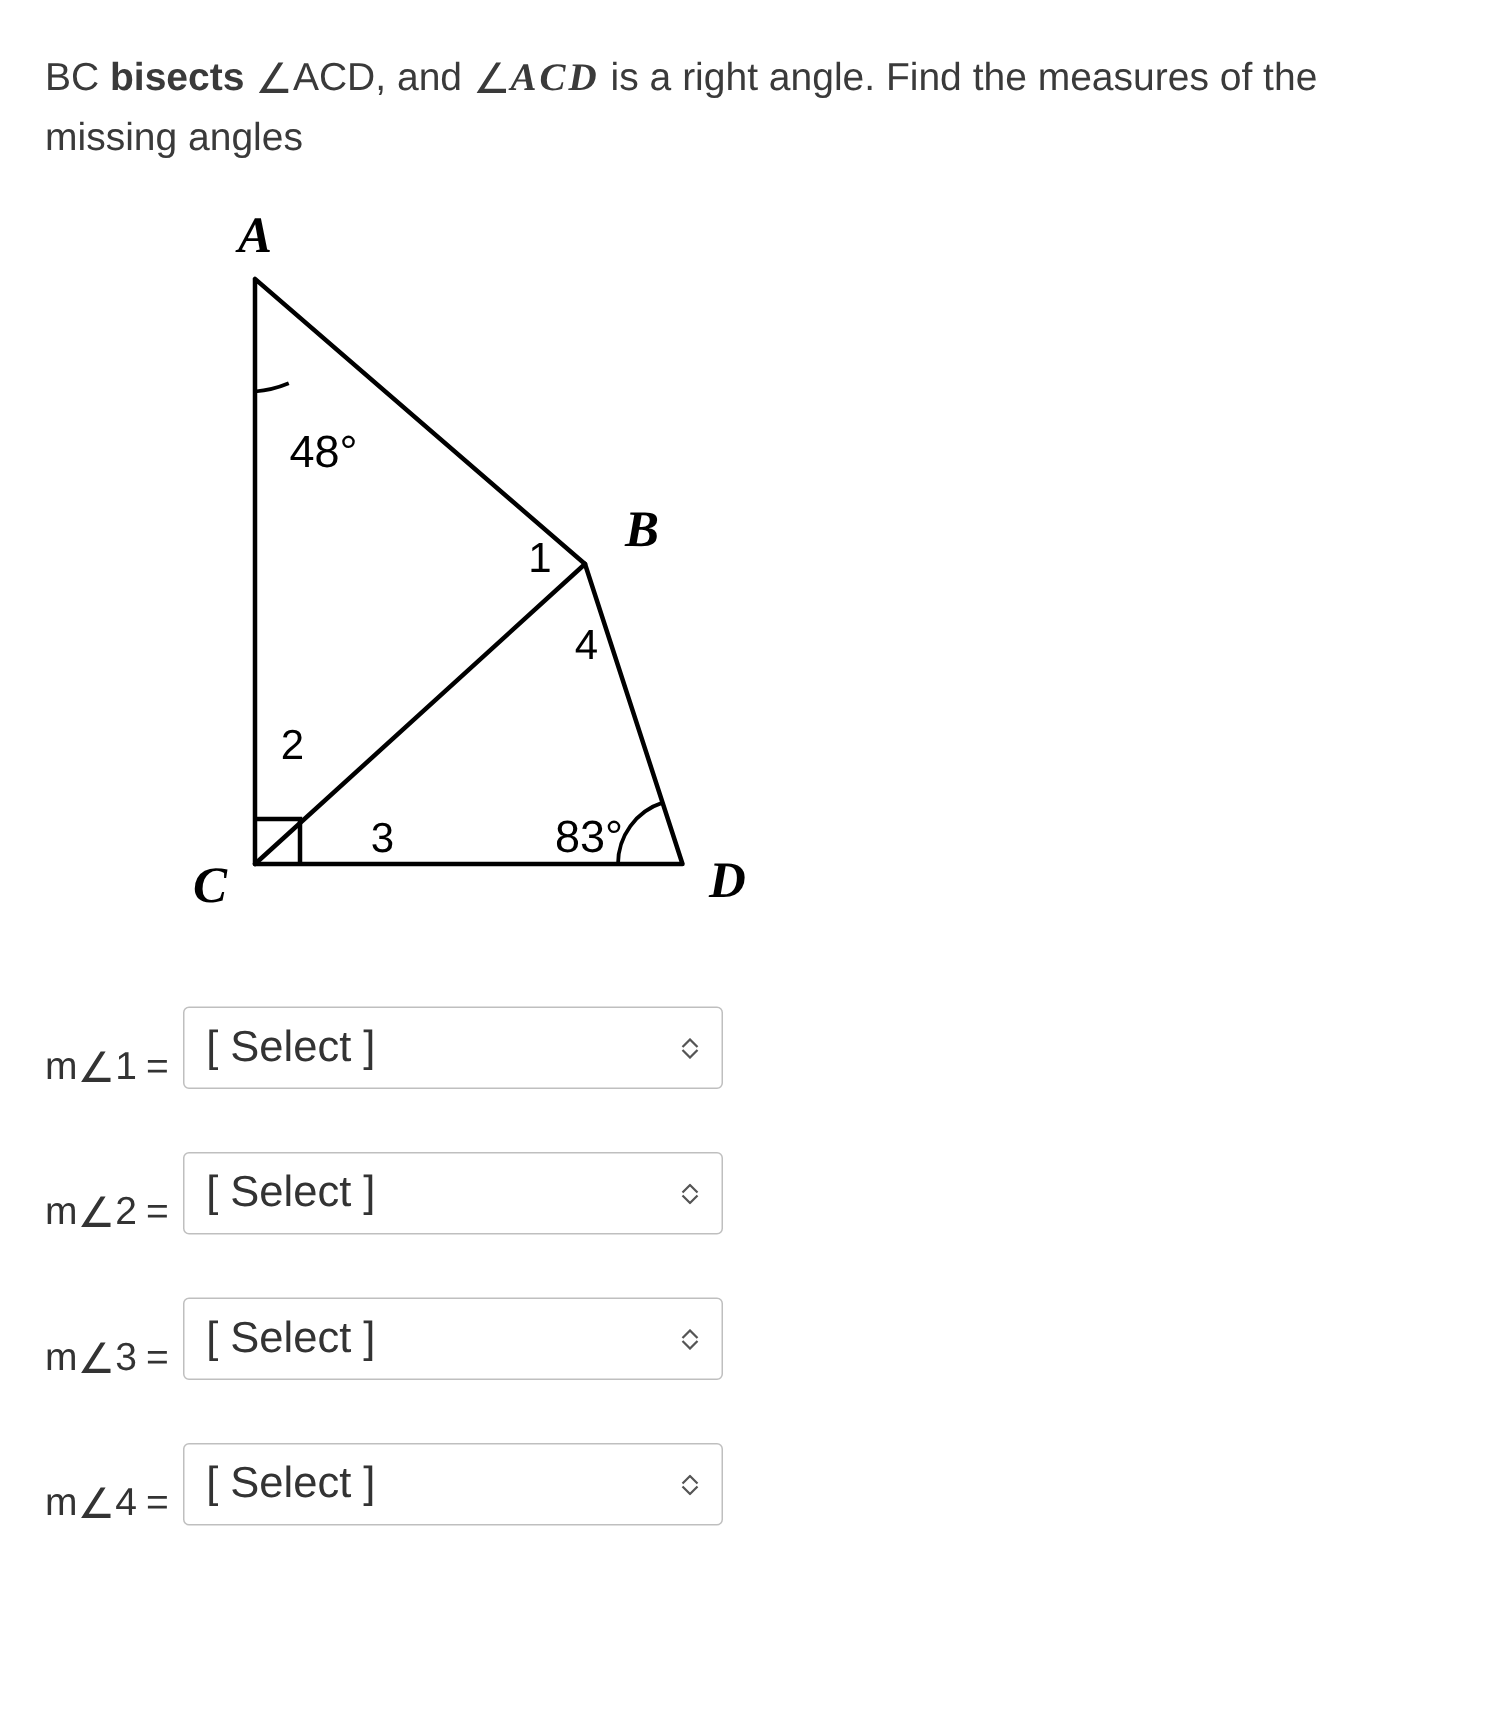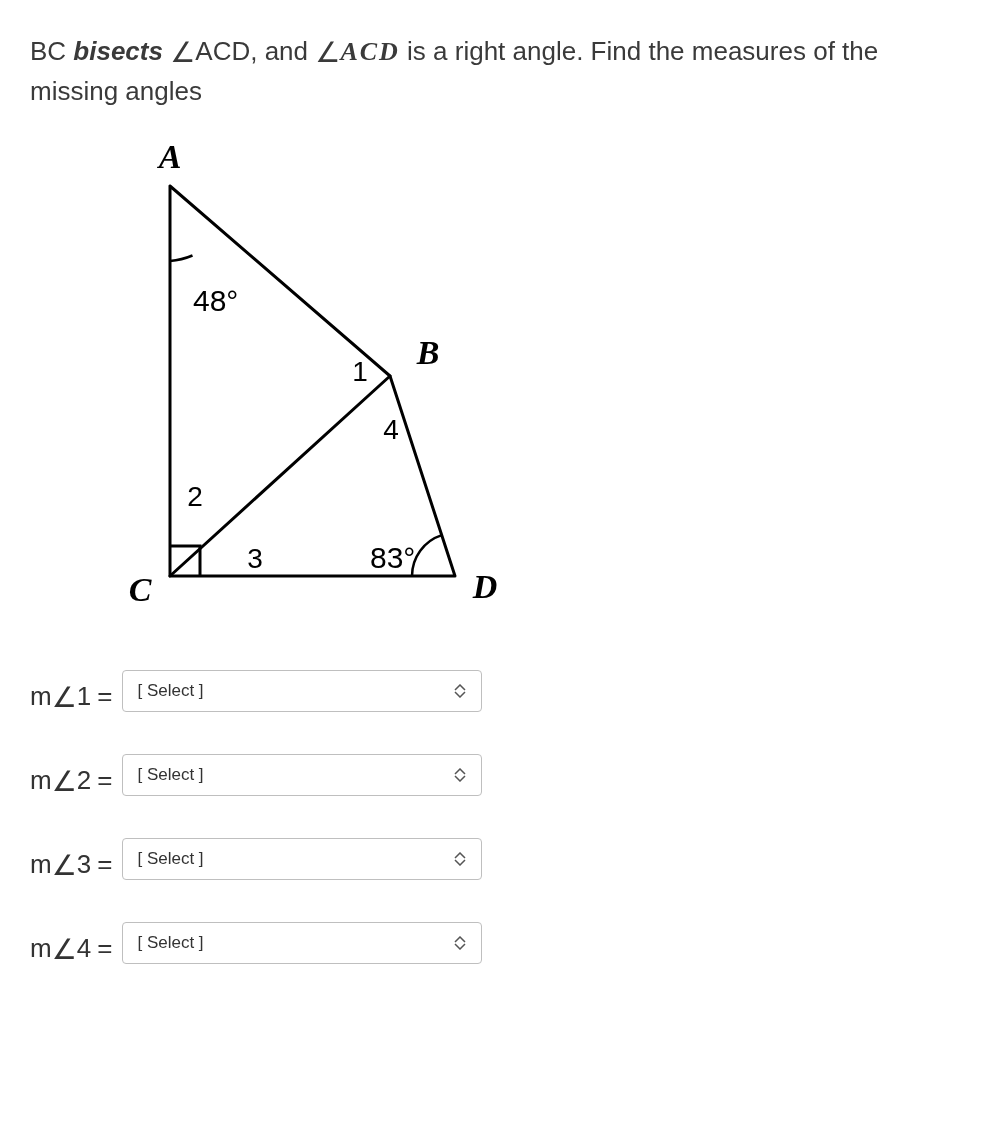--- a/index.html
+++ b/index.html
@@ -10,21 +10,21 @@
     color: #333;
     width: 1002px;
     background: #fff;
   }
   .prompt {
     font-size: 26px;
     line-height: 1.5;
     color: #3a3a3a;
     margin-bottom: 25px;
   }
-  .prompt b { font-weight: 700; font-style: italic; }
+  .prompt b { font-weight: 700; }
   .prompt i.acd { font-style: italic; font-family: "Times New Roman", serif; font-weight: 700; letter-spacing: 2px; }
   .angle-sym { font-size: 28px; display: inline-block; transform: translateY(2px); }
   .figure-wrap { margin: 10px 0 30px 80px; }
   .answers { margin-top: 30px; }
   .answer-row {
     display: flex;
     align-items: flex-end;
     margin-bottom: 42px;
     font-size: 26px;
     color: #333;
@@ -33,21 +33,21 @@
   .answer-label .angnum { display: inline-block; }
   .eq { margin: 0 10px 0 6px; }
   .select-box {
     border: 1px solid #bfbfbf;
     border-radius: 4px;
     padding: 10px 14px;
     width: 360px;
     display: flex;
     align-items: center;
     justify-content: space-between;
-    font-size: 17px;
+    font-size: 29px;
     color: #3a3a3a;
     background: #fff;
     cursor: pointer;
   }
   .select-placeholder { color: #333; }
   .stepper-icon {
     width: 14px;
     display: flex;
     flex-direction: column;
     align-items: center;

